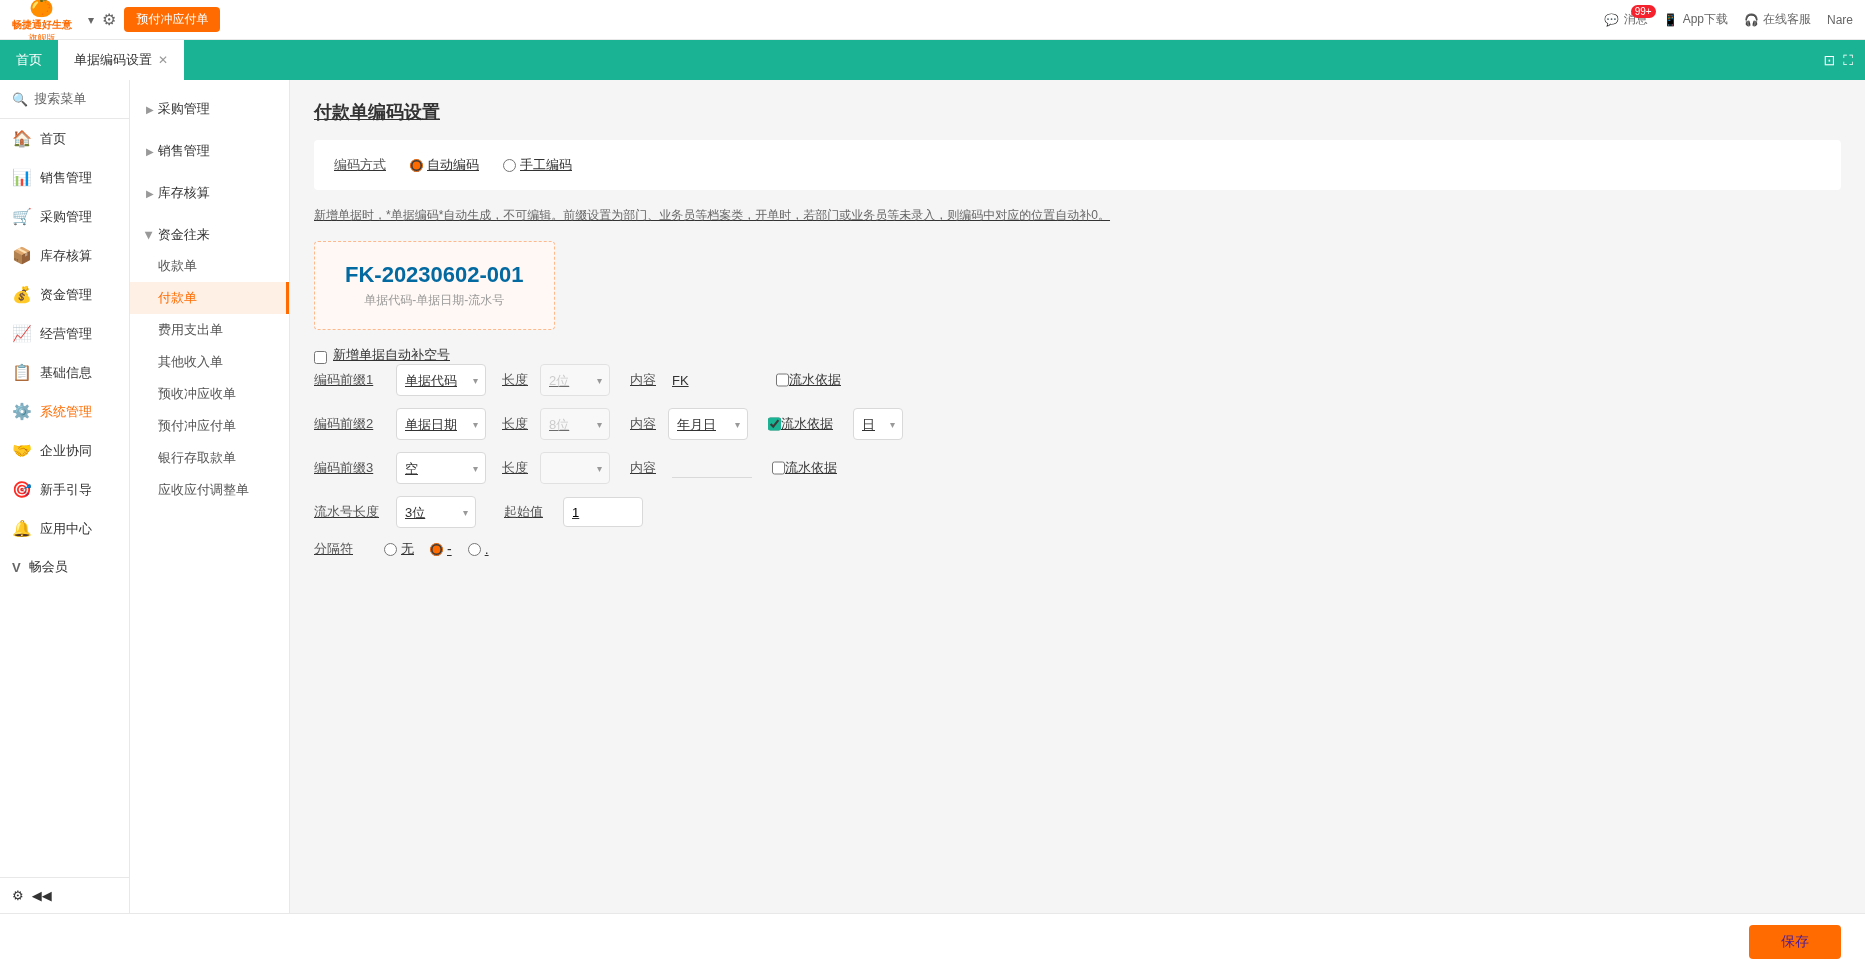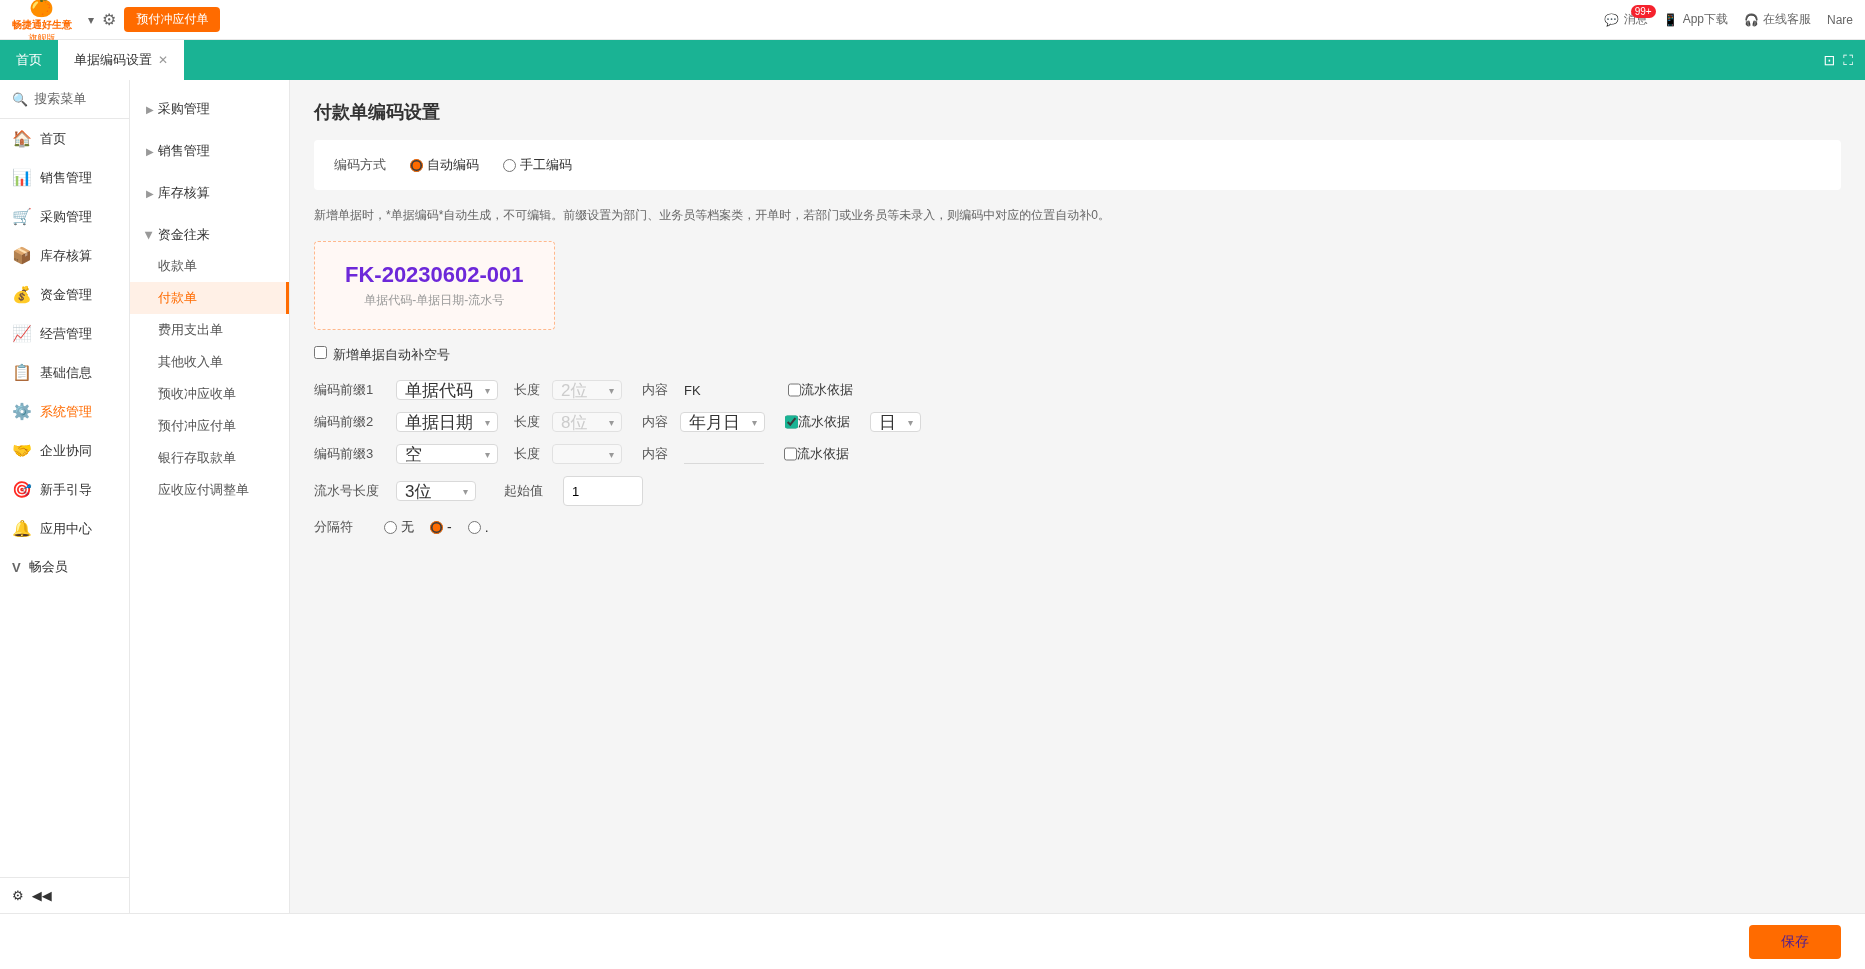--- a/index.html
+++ b/index.html
@@ -37,41 +37,41 @@
 
     
     .secondary-nav { width: 160px; background: #fff; border-right: 1px solid #e8e8e8; flex-shrink: 0; overflow-y: auto; padding: 8px 0; }
     .sec-nav-group { padding: 6px 0; }
     .sec-nav-header { display: flex; align-items: center; gap: 4px; padding: 6px 16px; color: #333; font-size: 13px; cursor: pointer; }
     .sec-nav-header .arrow { font-size: 10px; color: #999; }
     .sec-nav-item { padding: 7px 16px 7px 28px; font-size: 13px; color: #555; cursor: pointer; }
     .sec-nav-item.active { color: #ff6b00; background: #fff0e6; border-right: 3px solid #ff6b00; }
 
     
-    .content-area { flex: 1; overflow-y: auto; padding: 20px 24px; background: #f5f5f5; }
+    .content-area { flex: 1; overflow-y: auto; padding: 20px 24px; background: #f5f5f5; text-decoration: underline; }
 
     
     .page-title { font-size: 18px; font-weight: 600; color: #333; margin-bottom: 16px; }
 
     
     .section-card { background: #fff; border-radius: 4px; padding: 16px 20px; margin-bottom: 16px; }
     .encoding-method { display: flex; align-items: center; gap: 24px; margin-bottom: 0; }
     .radio-group { display: flex; align-items: center; gap: 4px; cursor: pointer; }
     .radio-group input[type="radio"] { accent-color: #ff6b00; }
 
     
     .info-text { font-size: 12px; color: #666; margin: 12px 0 16px; line-height: 1.6; }
 
     
     .preview-box { background: #fff8f5; border: 1px dashed #ffb88c; border-radius: 4px; padding: 20px 30px; display: inline-block; margin-bottom: 16px; text-align: center; }
-    .preview-code { font-size: 22px; font-weight: 600; color: #6d28d9; }
+    .preview-code { font-size: 22px; font-weight: 600; color: #0369a1; }
     .preview-desc { font-size: 12px; color: #999; margin-top: 4px; }
 
     
-    .auto-fill-row { display: flex; align-items: flex-start; gap: 6px; margin-bottom: 16px; font-size: 13px; color: #333; }
+    .auto-fill-row { display: flex; align-items: flex-end; gap: 6px; font-size: 13px; color: #333; }
     .auto-fill-row input[type="checkbox"] { accent-color: #1ab394; }
 
     
     .form-row { display: flex; align-items: center; gap: 12px; margin-bottom: 12px; }
     .form-label { color: #555; font-size: 13px; width: 70px; flex-shrink: 0; }
     .length-label { color: #555; font-size: 13px; margin-left: 4px; }
     .content-label { color: #555; font-size: 13px; margin-left: 8px; }
     .content-value { color: #333; font-size: 13px; margin-left: 4px; min-width: 40px; }
     .checkbox-group { display: flex; }
     .checkbox-group input[type="checkbox"] { accent-color: #1ab394; }
@@ -87,21 +87,21 @@
 
     
     .flow-row { display: flex; align-items: center; gap: 12px; margin-bottom: 12px; }
     .flow-label { color: #555; font-size: 13px; width: 70px; }
 
     
     .bottom-bar { height: 56px; background: #fff; border-top: 1px solid #e8e8e8; display: flex; align-items: center; justify-content: flex-end; padding: 0 24px; flex-shrink: 0; }
     .save-btn { background: #ff6b00; color: #4c1d95; border: none; border-radius: 4px; padding: 8px 32px; font-size: 14px; cursor: pointer; }
 
     .select-wrapper { position: relative; display: inline-flex; align-items: center; }
-    select { height: 20px; border: 1px solid #d9d9d9; border-radius: 4px; padding: 0 24px 0 8px; font-size: 17px; color: #333; background: #fff; appearance: none; cursor: pointer; min-width: 90px; }
+    select { height: 32px; border: 1px solid #d9d9d9; border-radius: 4px; padding: 0 24px 0 8px; font-size: 13px; color: #333; background: #fff; appearance: none; cursor: pointer; min-width: 90px; }
     .select-arrow { position: absolute; right: 8px; pointer-events: none; color: #999; font-size: 10px; }
 
     .disabled-input { background: #fafafa; color: #bbb; }
   </style>
 </head>
 <body>
 
 <div class="top-bar">
   <div style="display:flex;flex-direction:column;align-items:center;margin-right:8px;">
     <span style="color:#ff6b00;font-size:20px;">🍊</span>

